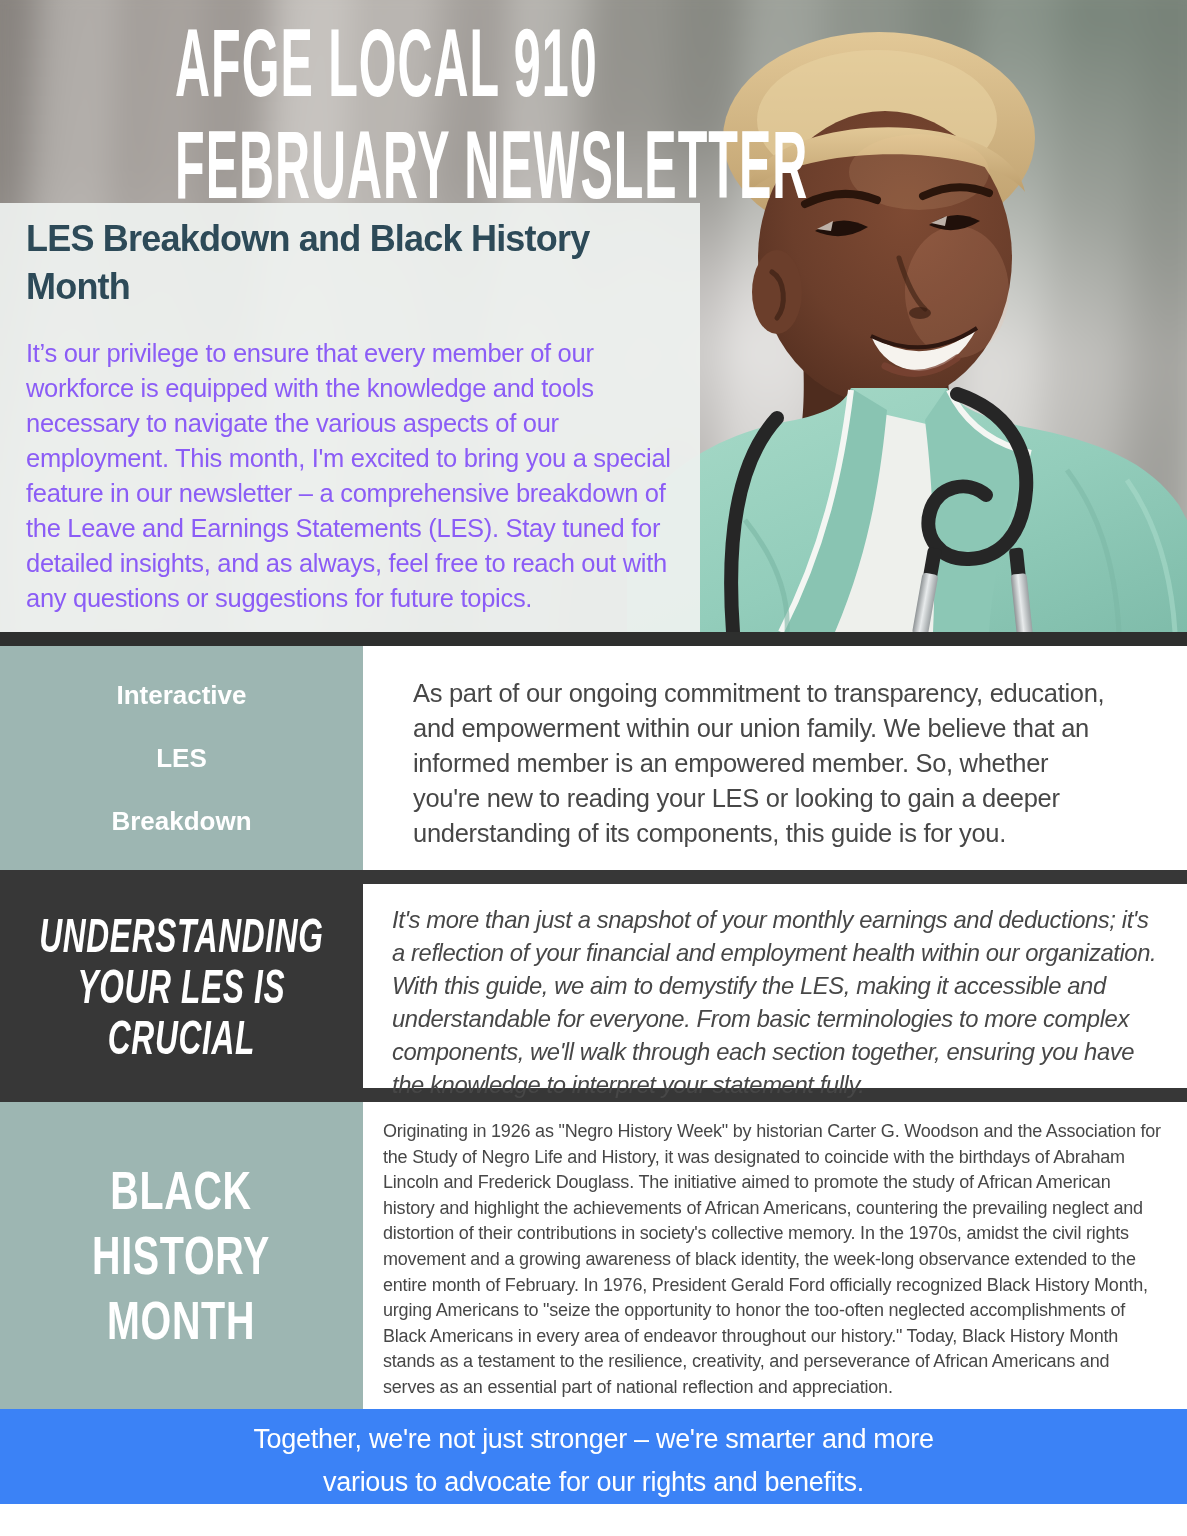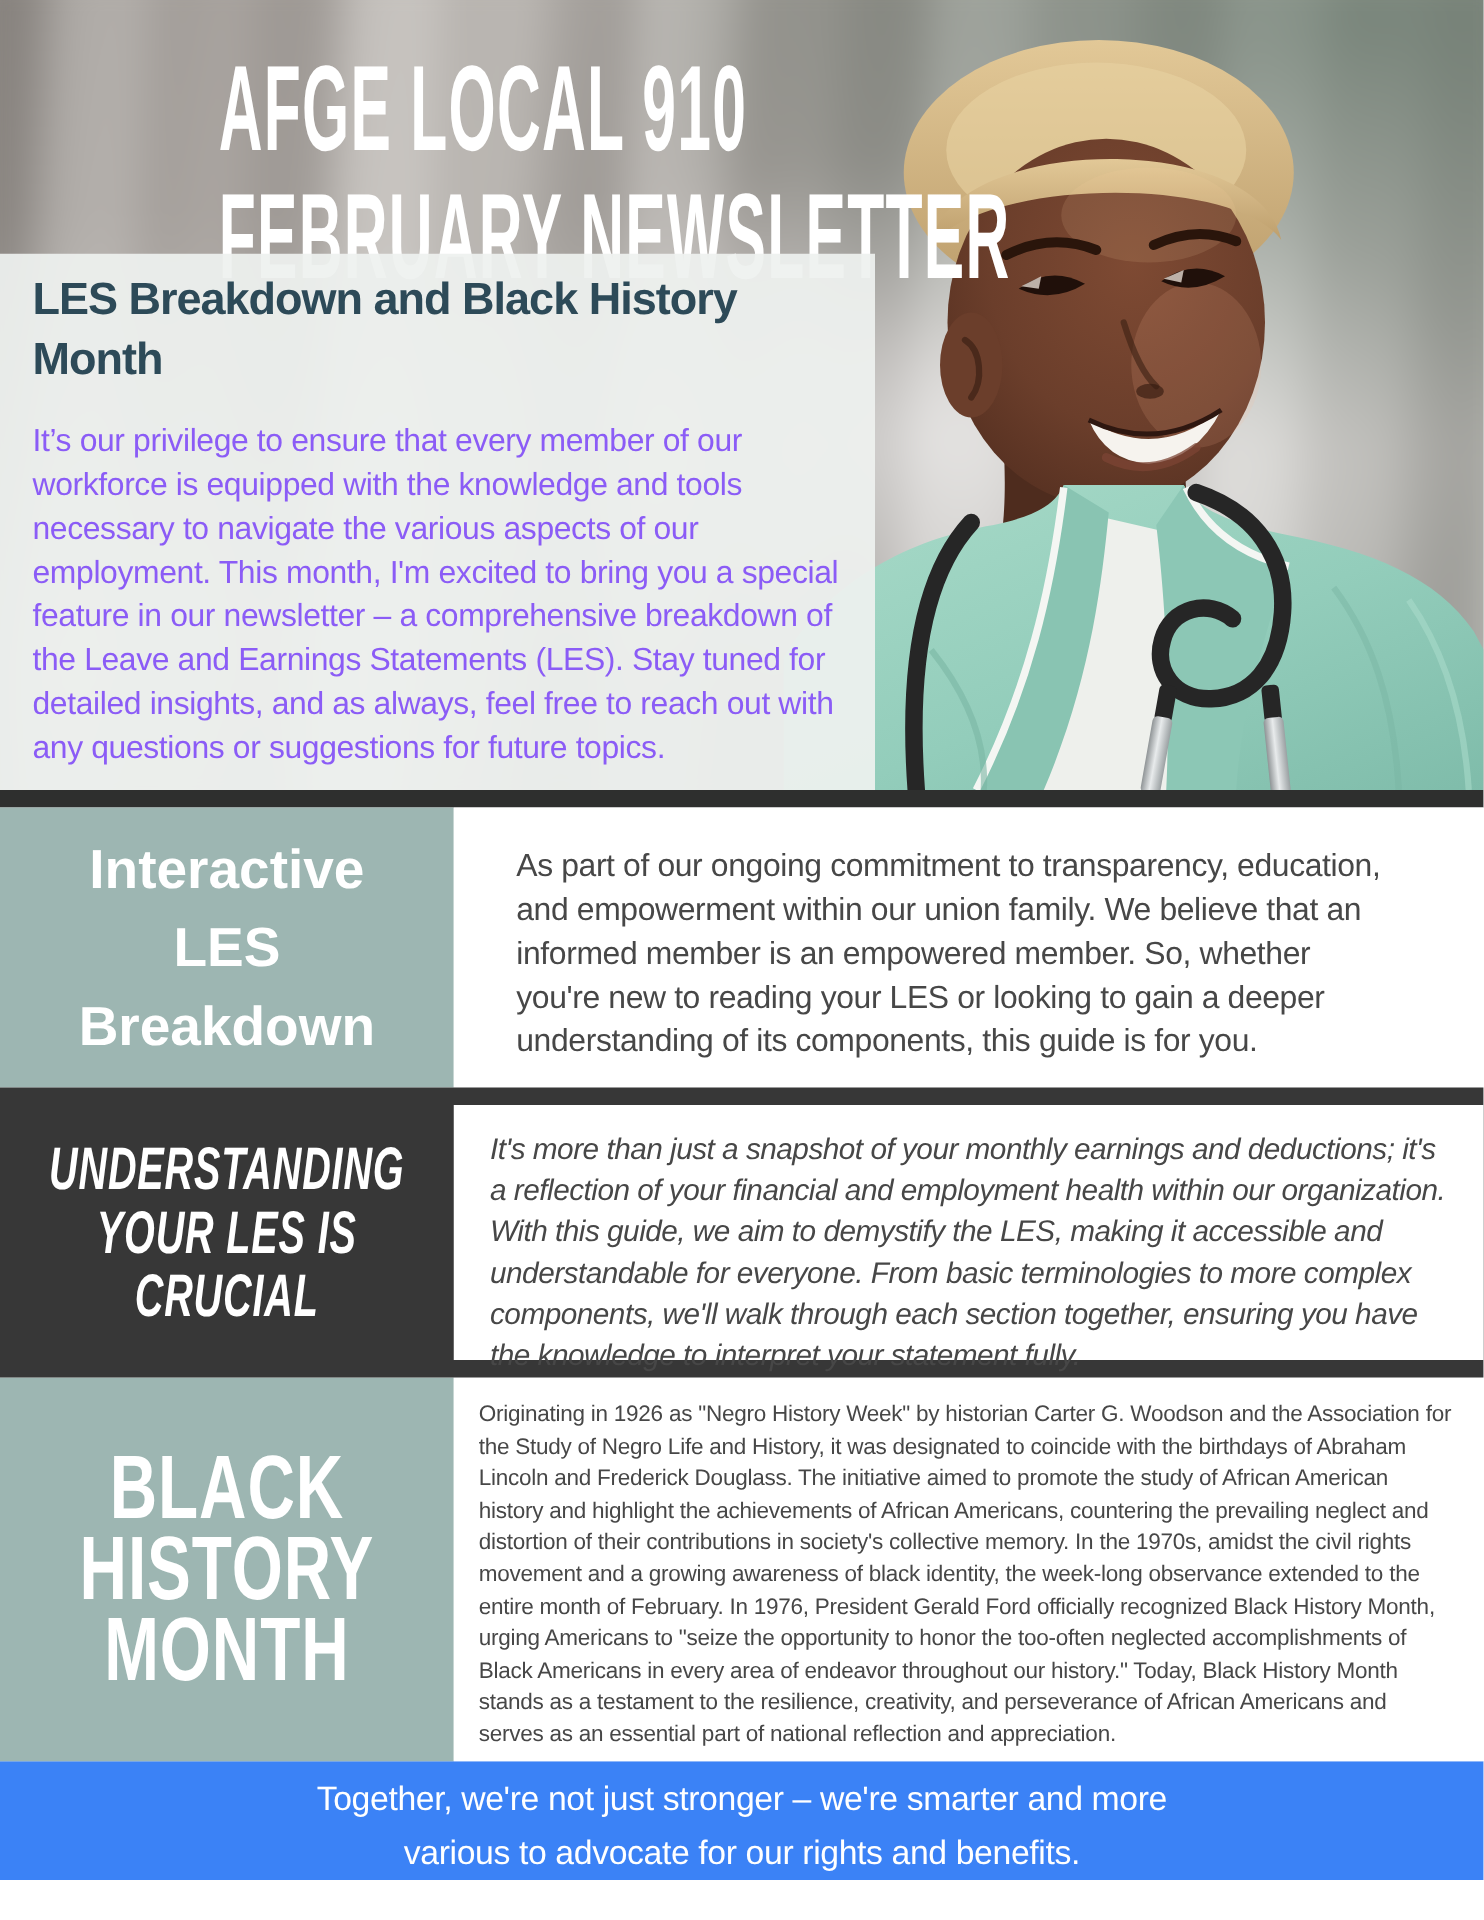--- a/index.html
+++ b/index.html
@@ -11,54 +11,54 @@
   .hero-bg { position:absolute; inset:-30px; filter:blur(16px);
     background:
       radial-gradient(ellipse at 90% 6%, rgba(84,104,90,0.65), rgba(84,104,90,0) 38%),
       radial-gradient(ellipse at 62% 55%, rgba(255,255,255,0.55), rgba(255,255,255,0) 42%),
       radial-gradient(ellipse at 10% 80%, rgba(255,255,255,0.35), rgba(255,255,255,0) 45%),
       repeating-linear-gradient(93deg, rgba(110,104,99,0.32) 0 70px, rgba(214,211,207,0.30) 70px 150px, rgba(150,144,139,0.28) 150px 235px),
       linear-gradient(100deg,#8e8a86 0%,#b3aeaa 18%,#c9c6c2 33%,#a09c98 48%,#bcb9b6 63%,#d0cfcc 79%,#aeb2ad 100%);
   }
   .person { position:absolute; right:0; top:0; width:560px; height:632px; }
 
-  .hero-title { position:absolute; left:0; top:36px; width:700px; text-align:center;
+  .hero-title { position:absolute; left:0; top:12px; width:700px; text-align:center;
     color:#ffffff; font-weight:bold; font-size:97px; line-height:102px; }
   .cond-title { display:block; transform:scaleX(0.5); transform-origin:50% 50%; white-space:nowrap; letter-spacing:2px; }
 
   .intro-panel { position:absolute; left:0; top:203px; width:700px; height:429px;
     background:rgba(238,241,239,0.93); padding:12px 20px 0 26px; }
   .intro-heading { color:#2d4a58; font-size:36px; font-weight:600; letter-spacing:-0.8px; line-height:48px; }
   .intro-body { margin-top:25px; color:#8b5cf6; font-size:25.5px; line-height:35px; letter-spacing:-0.3px; }
 
   
   .divider { width:1187px; height:14px; background:#2e2f2e; }
   .row { display:flex; width:1187px; }
   .col-left { flex:0 0 363px; width:363px; display:flex; flex-direction:column;
     align-items:center; justify-content:center; text-align:center; }
   .sage { background:#9db6b2; }
   .block-title { color:#ffffff; font-weight:bold; }
   .tline { display:block; }
   .cond-md { transform:scaleX(0.66); transform-origin:50% 50%; white-space:nowrap; letter-spacing:1px; }
   .cond-lg { transform:scaleX(0.73); transform-origin:50% 50%; white-space:nowrap; letter-spacing:1px; }
 
   .row1 { height:224px; }
-  .row1 .block-title { font-size:44px; line-height:63px; }
+  .row1 .block-title { font-size:26px; line-height:63px; }
   .row1 .col-right { flex:1; background:#ffffff; padding:30px 78px 0 50px; }
   .row1 p { font-size:25.5px; line-height:35px; color:#474747; letter-spacing:-0.3px; }
 
   .row2 { height:232px; background:#373737; position:relative;font-style:italic; }
   .row2 .col-left { height:100%; }
   .row2 .block-title { font-size:48px; line-height:51px; }
   .white-box { position:absolute; left:363px; top:14px; right:0; bottom:14px;
     background:#ffffff; padding:19px 28px 0 29px; }
   .row2 p { font-size:23.8px; line-height:33px; color:#474747; letter-spacing:-0.4px; }
 
   .row3 { height:307px; }
-  .row3 .block-title { font-size:72px; line-height:65px; }
+  .row3 .block-title { font-size:54px; line-height:65px; }
   .row3 .col-right { flex:1; background:#ffffff; padding:17px 24px 0 20px; }
   .row3 p { font-size:18px; line-height:25.6px; color:#474747; letter-spacing:-0.2px; }
 
   
   .footer { width:1187px; height:95px; background:#3b82f6; color:#ffffff;
     text-align:center; padding-top:9px; }
   .footer p { font-size:27px; line-height:43px; font-weight:400; letter-spacing:-0.3px; }
 </style>
 </head>
 <body>

